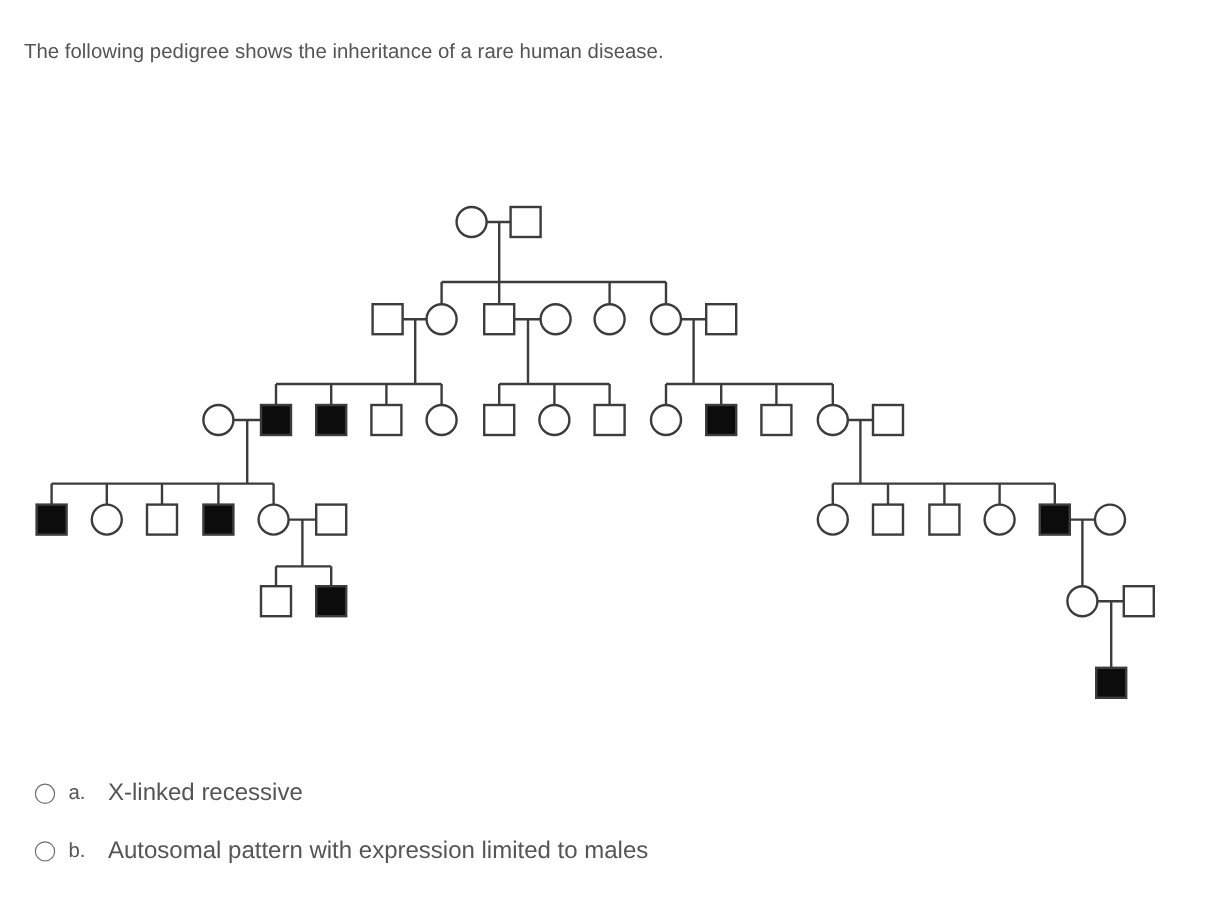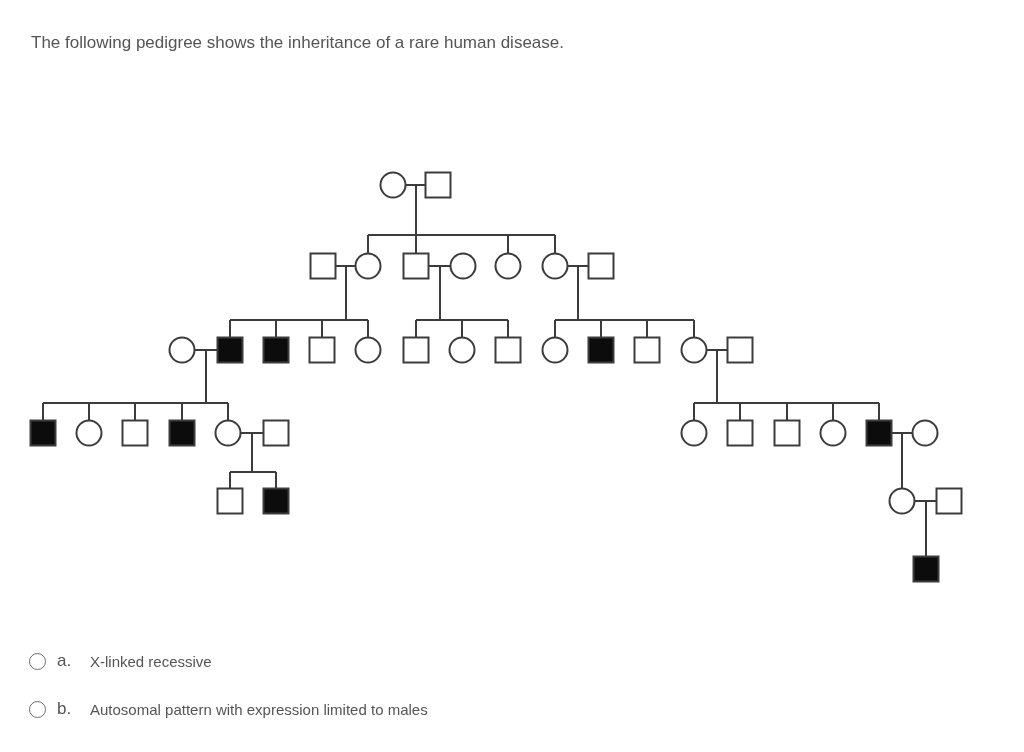--- a/index.html
+++ b/index.html
@@ -16,21 +16,20 @@
     font-family: "Liberation Sans", "DejaVu Sans", sans-serif;
   }
   .question-intro {
     position: absolute;
     left: 20px;
     top: 31px;
     width: 990px;
     font-size: 17px;
     line-height: 24px;
     color: #555555;
-    margin-left: 11px;
   }
   .question-prompt {
     position: absolute;
     left: 20px;
     top: 71px;
     width: 990px;
     font-size: 17px;
     line-height: 36px;
     color: #555555;
   }
@@ -63,21 +62,21 @@
     flex: 0 0 auto;
   }
   .option-letter {
     margin-left: 11px;
     width: 33px;
     font-size: 17px;
     color: #555555;
     flex: 0 0 auto;
   }
   .option-label {
-    font-size: 15px;
+    font-size: 20px;
     color: #555555;
   }
 </style>
 </head>
 <body>
 
 <div class="page">
 
   <svg class="pedigree-svg" viewBox="0 0 1024 752">
     <g id="pedigree-lines">

